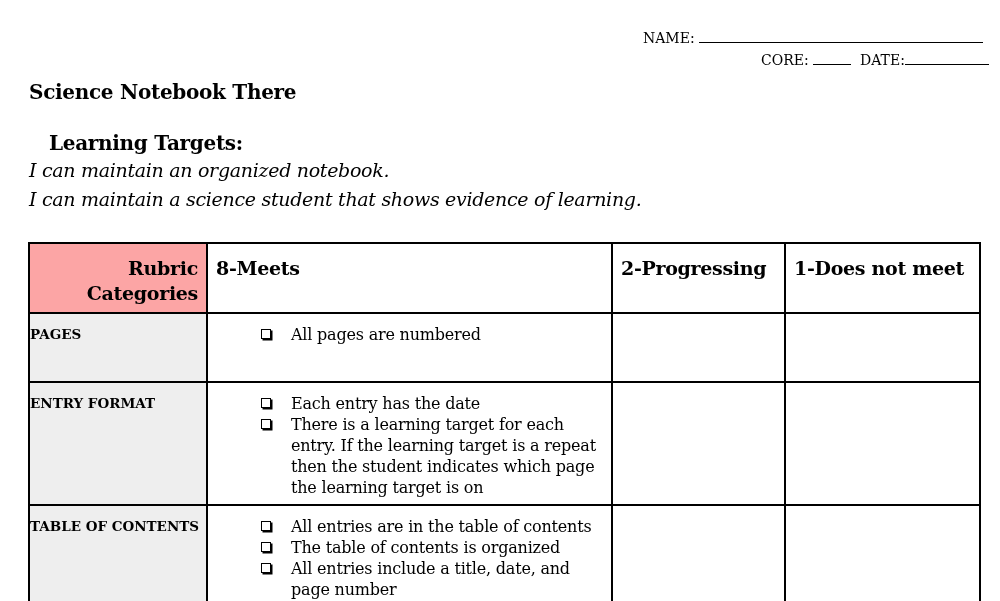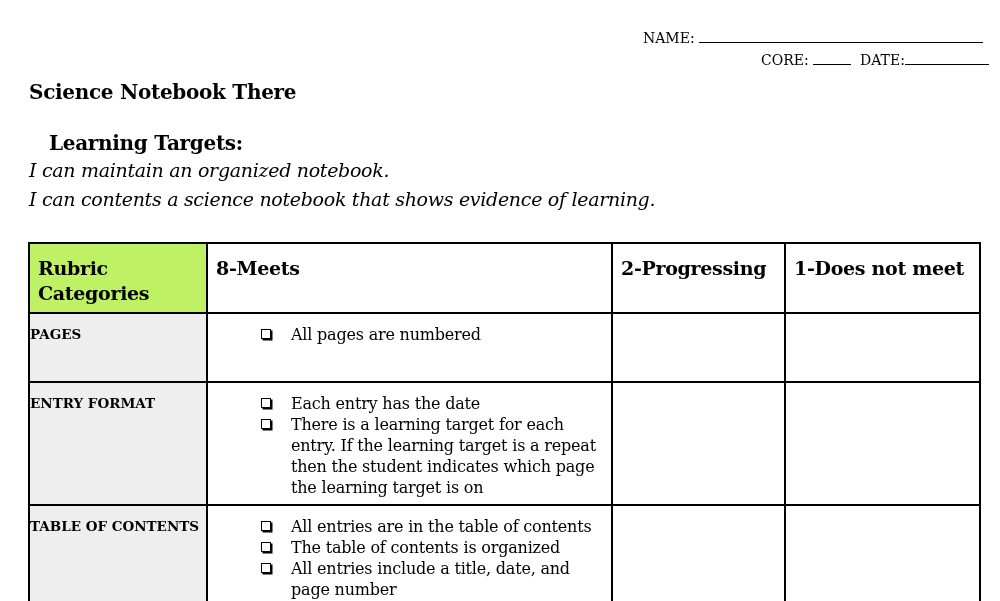--- a/index.html
+++ b/index.html
@@ -8,21 +8,21 @@
   .abs { position:absolute; }
   .hdr-line { font-size:14px; white-space:nowrap;margin-left:18px; }
   .blank { display:inline-block; border-bottom:1px solid #000; height:14px; vertical-align:baseline; }
   .title { left:29px; top:80px; font-size:20px; font-weight:bold; letter-spacing:-0.3px; }
   .lt-head { left:29px; top:131px; font-size:20px; font-weight:bold; letter-spacing:-0.3px;margin-left:20px; }
   .lt-item { left:29px; font-size:19px; font-style:italic; letter-spacing:-0.3px; }
   table.rubric { position:absolute; left:28px; top:242px; border-collapse:collapse; table-layout:fixed; }
   table.rubric td, table.rubric th { border:2px solid #000; vertical-align:top; padding:0; }
   th { text-align:left; font-weight:bold; font-size:19px; letter-spacing:-0.3px; }
   th .in { padding:12px 8px 0 8px; line-height:25px; }
-  th.cat { background:#bef264; }
+  th.cat { background:#fca5a5;text-align:right; }
   td.cat { background:#eeeeee; }
   td.cat .in { padding:12px 0; font-size:13.5px; font-weight:bold; }
   td .list { padding:10px 0 0 38px; font-size:16px; line-height:21px; letter-spacing:-0.2px; }
   .li { display:flex;padding-left:15px; }
   .box { width:30px; flex:none; font-size:13px; }
   .box span { display:inline-block; width:8px; height:8px; border:1.5px solid #000; box-shadow:1.5px 1.5px 0 #000; margin-top:5px; }
 </style>
 </head>
 <body>
 
@@ -32,21 +32,21 @@
 </div>
 <div class="abs hdr-line" style="left:743px; top:50px;">
   <span>CORE:</span>
   <span class="blank" style="width:38px;"></span>
   &nbsp;<span>DATE:</span><span class="blank" style="width:84px;"></span>
 </div>
 
 <div class="abs title">Science Notebook There</div>
 <div class="abs lt-head">Learning Targets:</div>
 <div class="abs lt-item" style="top:159px;">I can maintain an organized notebook.</div>
-<div class="abs lt-item" style="top:188px;">I can contents a science notebook that shows evidence of learning.</div>
+<div class="abs lt-item" style="top:188px;">I can maintain a science student that shows evidence of learning.</div>
 
 <table class="rubric">
   <colgroup>
       <col style="width:178px">
       <col style="width:399px">
       <col style="width:173px">
       <col style="width:195px">
     </colgroup>
   <tbody>
       <tr style="height:70px;">

